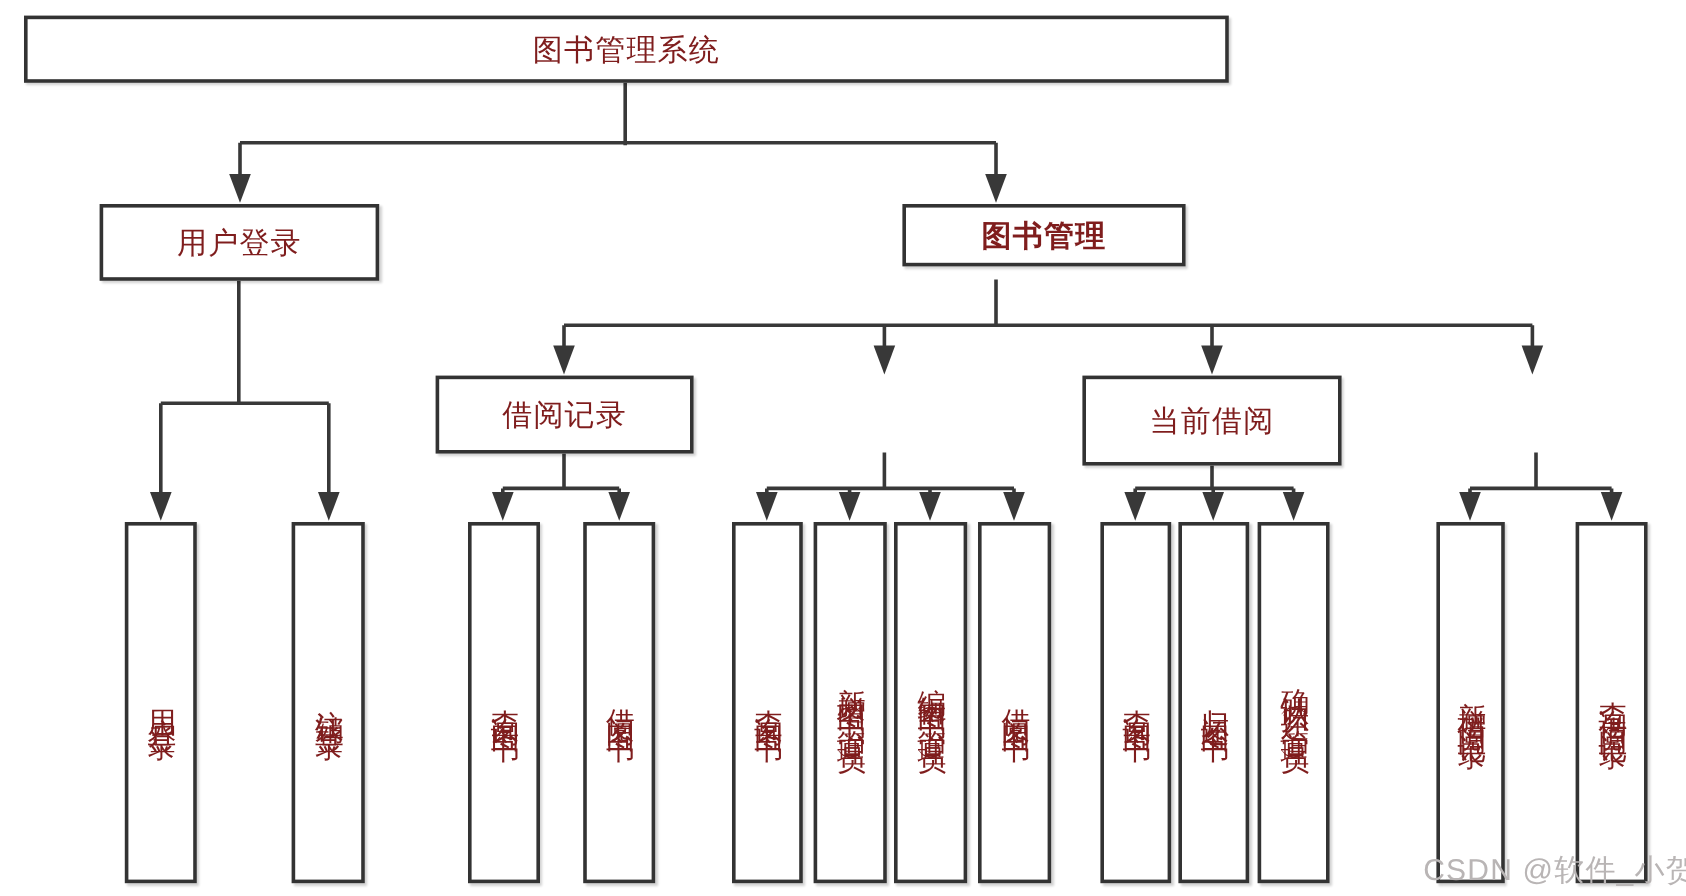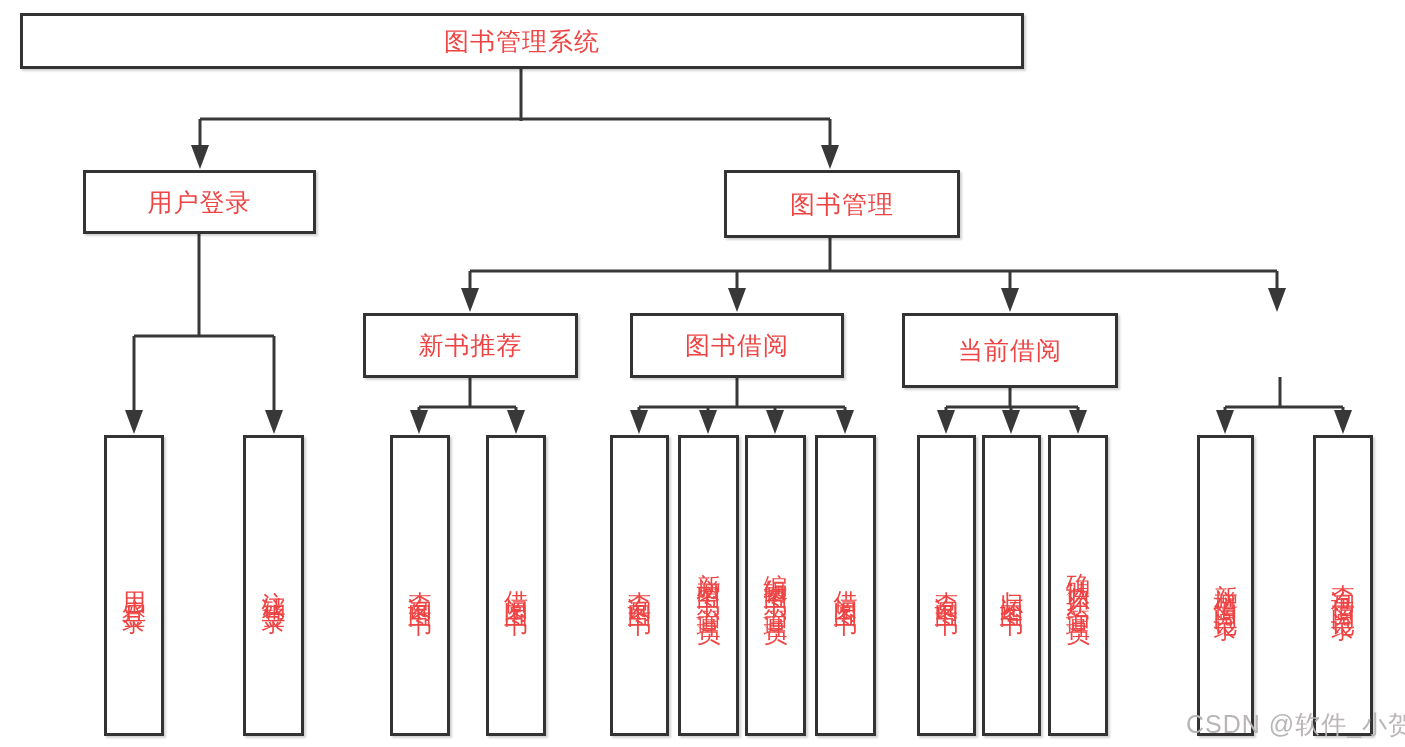--- a/index.html
+++ b/index.html
@@ -18,40 +18,40 @@
     pointer-events: none;
   }
   .node {
     position: absolute;
     box-sizing: border-box;
     border: 3px solid #333333;
     background: #ffffff;
     display: flex;
     align-items: center;
     justify-content: center;
-    color: #ef4444;
+    color: #7f1d1d;
     box-shadow: 2px 2px 2px rgba(0,0,0,0.18);
     z-index: 2;
   }
   .hlabel {
     font-size: 25px;
     letter-spacing: 1px;
     white-space: nowrap;
   }
   .vlabel {
     writing-mode: vertical-rl;
     font-size: 24px;
     letter-spacing: 7px;
     line-height: 1;
     white-space: nowrap;
   }
   
   .b-root   { left: 20px;   top: 13px;  width: 1004px; height: 56px; }
   .b-login  { left: 83px;   top: 170px; width: 233px;  height: 64px; }
-  .b-mgmt   { left: 724px;  top: 170px; width: 236px;  height: 68px; }
+  .b-mgmt   { left: 752px;  top: 170px; width: 236px;  height: 52px; font-weight: bold; }
   .b-rec    { left: 363px;  top: 313px; width: 215px;  height: 65px; }
   .b-bor    { left: 630px;  top: 313px; width: 214px;  height: 65px; }
   .b-cur    { left: 902px;  top: 313px; width: 216px;  height: 75px; }
   .b-hist   { left: 1173px; top: 313px; width: 215px;  height: 65px; }
   
   .leaf { top: 435px; height: 301px; }
   .l-ulogin  { left: 104px;  width: 60px; }
   .l-ulogout { left: 243px;  width: 61px; }
   .l-rq      { left: 390px;  width: 60px; }
   .l-rb      { left: 486px;  width: 60px; }
@@ -142,24 +142,21 @@
   </div>
 
   <div class="node b-login">
     <span class="hlabel">用户登录</span>
   </div>
   <div class="node b-mgmt">
     <span class="hlabel">图书管理</span>
   </div>
 
   <div class="node b-rec">
-    <span class="hlabel">新书推荐</span>
-  </div>
-  <div class="node b-bor">
-    <span class="hlabel">图书借阅</span>
+    <span class="hlabel">借阅记录</span>
   </div>
   <div class="node b-cur">
     <span class="hlabel">当前借阅</span>
   </div>
 
   <div class="node leaf l-ulogin">
     <span class="vlabel">用户登录</span>
   </div>
   <div class="node leaf l-ulogout">
     <span class="vlabel">注销登录</span>

